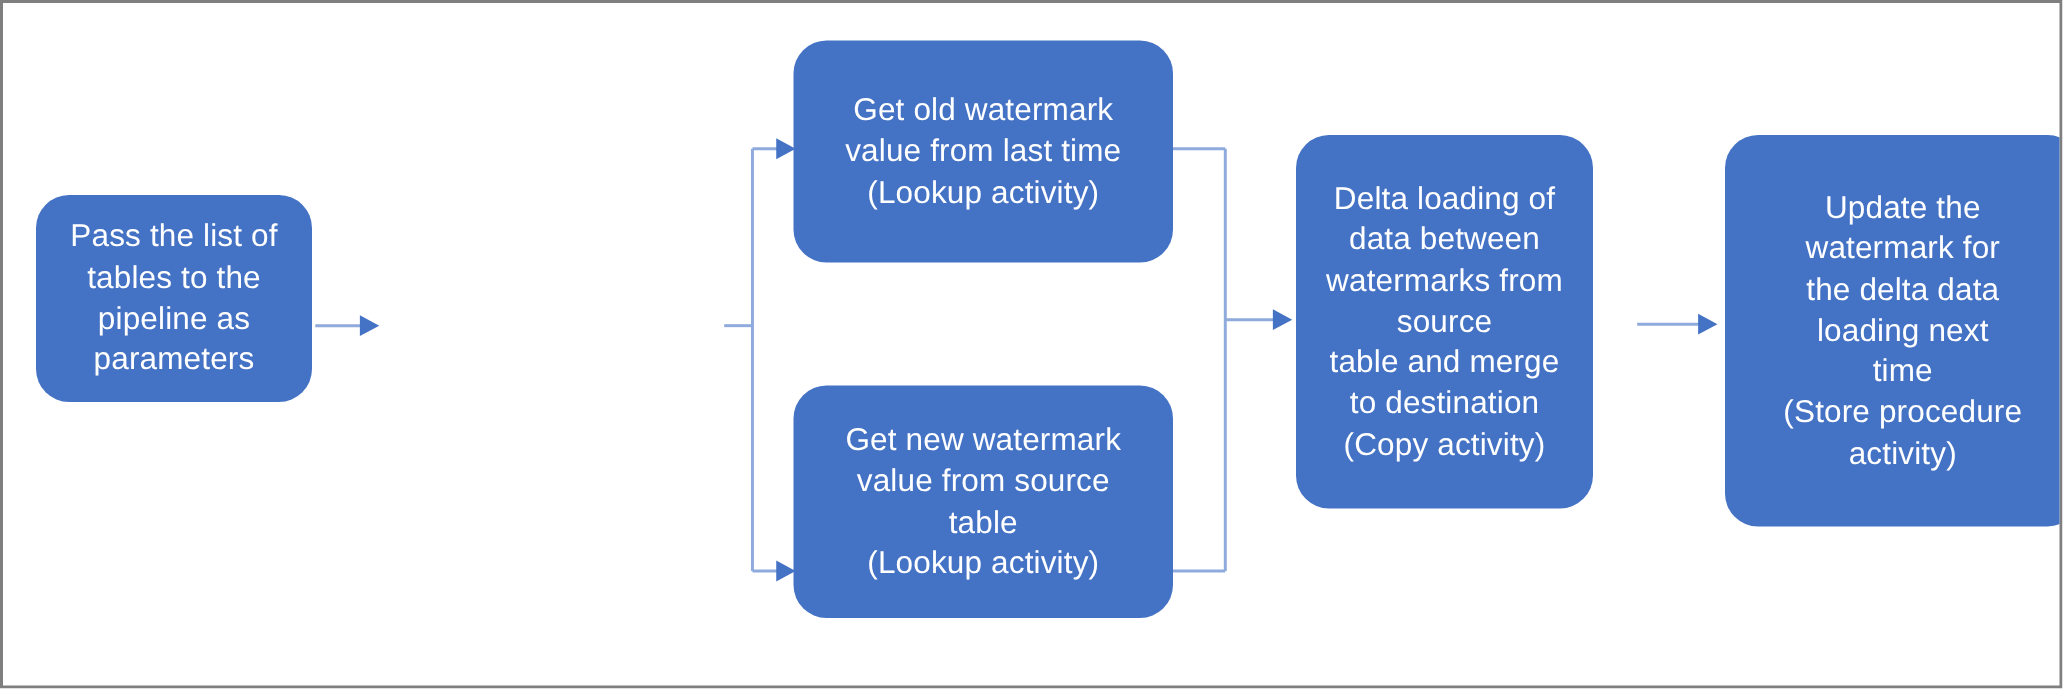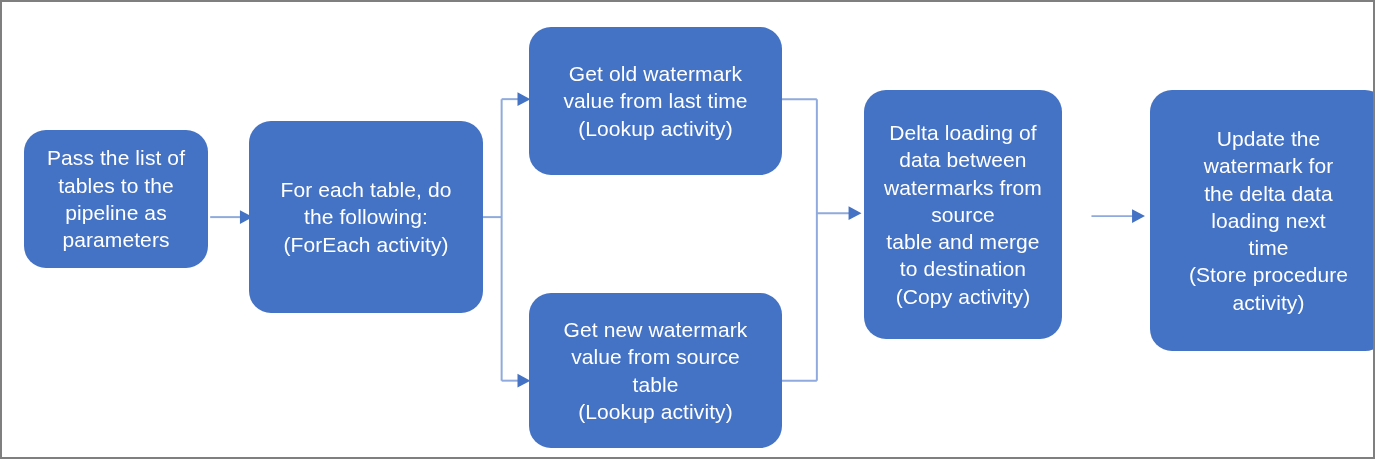--- a/index.html
+++ b/index.html
@@ -69,29 +69,26 @@
       <line x1="1095" y1="216" x2="1138" y2="216" stroke="#8FAADC" stroke-width="2"></line>
       <polygon points="1136,209 1149,216 1136,223" fill="#4472C4"></polygon>
     </g>
   </svg>
 
   <div class="node" style="left:22px; top:128px; width:184px; height:138px;">Pass the list of
 tables to the
 pipeline as
 parameters</div>
 
-  <div class="node" style="left:247px; top:119px; width:234px; height:192px;">For each table, do
-the following:
-(ForEach activity)</div>
 
   <div class="node" style="left:527px; top:25px; width:253px; height:148px;">Get old watermark
 value from last time
 (Lookup activity)</div>
 
-  <div class="node" style="left:527px; top:255px; width:253px; height:155px;margin-top:36px;">Get new watermark
+  <div class="node" style="left:527px; top:255px; width:253px; height:155px;">Get new watermark
 value from source
 table
 (Lookup activity)</div>
 
   <div class="node" style="left:862px; top:88px; width:198px; height:249px;">Delta loading of
 data between
 watermarks from
 source
 table and merge
 to destination

